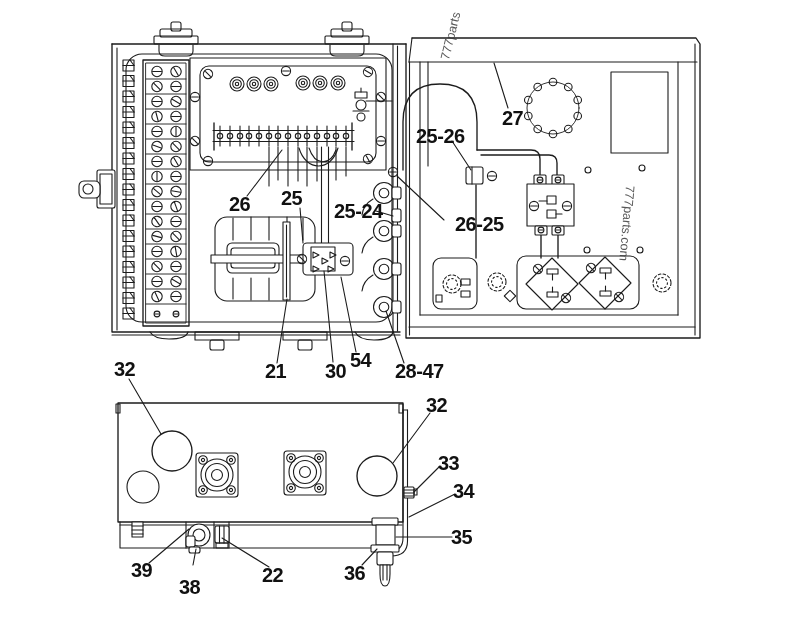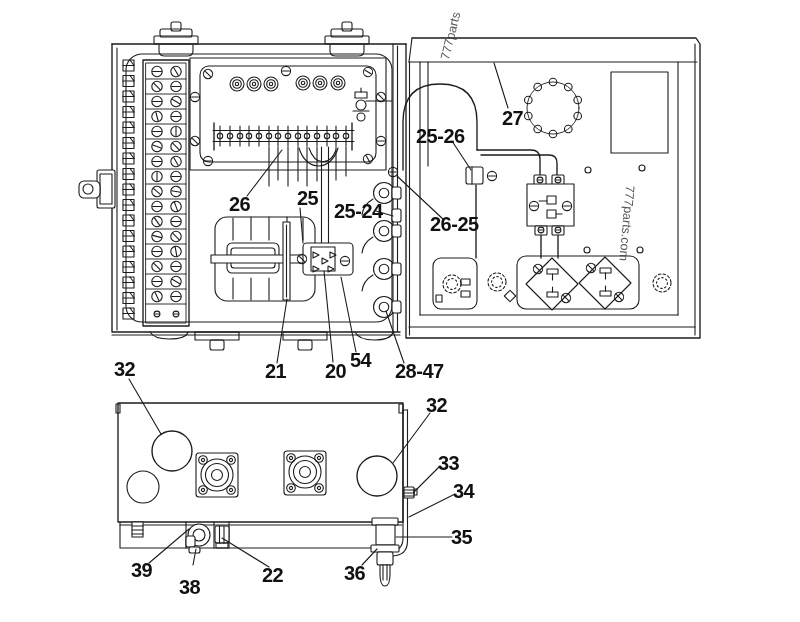--- a/index.html
+++ b/index.html
@@ -474,28 +474,28 @@
     <line x1="452" y1="537" x2="396" y2="537"></line>
     <line x1="362" y1="565" x2="377" y2="549"></line>
     <line x1="269" y1="567" x2="222" y2="538"></line>
     <line x1="193" y1="565" x2="196" y2="549"></line>
     <line x1="149" y1="563" x2="189" y2="529"></line>
   </g>
 </svg>
 
 <div>
   <div class="callout" style="left:229px;top:194px">26</div>
-  <div class="callout" style="left:297px;top:188px">25</div>
+  <div class="callout" style="left:281px;top:188px">25</div>
   <div class="callout" style="left:334px;top:201px">25-24</div>
   <div class="callout" style="left:416px;top:126px">25-26</div>
-  <div class="callout" style="left:430px;top:214px">26-25</div>
+  <div class="callout" style="left:455px;top:214px">26-25</div>
   <div class="callout" style="left:502px;top:108px">27</div>
   <div class="callout" style="left:395px;top:361px">28-47</div>
   <div class="callout" style="left:350px;top:350px">54</div>
-  <div class="callout" style="left:325px;top:361px">20</div>
+  <div class="callout" style="left:325px;top:361px">30</div>
   <div class="callout" style="left:265px;top:361px">21</div>
   <div class="callout" style="left:114px;top:359px">32</div>
   <div class="callout" style="left:426px;top:395px">32</div>
   <div class="callout" style="left:438px;top:453px">33</div>
   <div class="callout" style="left:453px;top:481px">34</div>
   <div class="callout" style="left:451px;top:527px">35</div>
   <div class="callout" style="left:344px;top:563px">36</div>
   <div class="callout" style="left:262px;top:565px">22</div>
   <div class="callout" style="left:179px;top:577px">38</div>
   <div class="callout" style="left:131px;top:560px">39</div>

